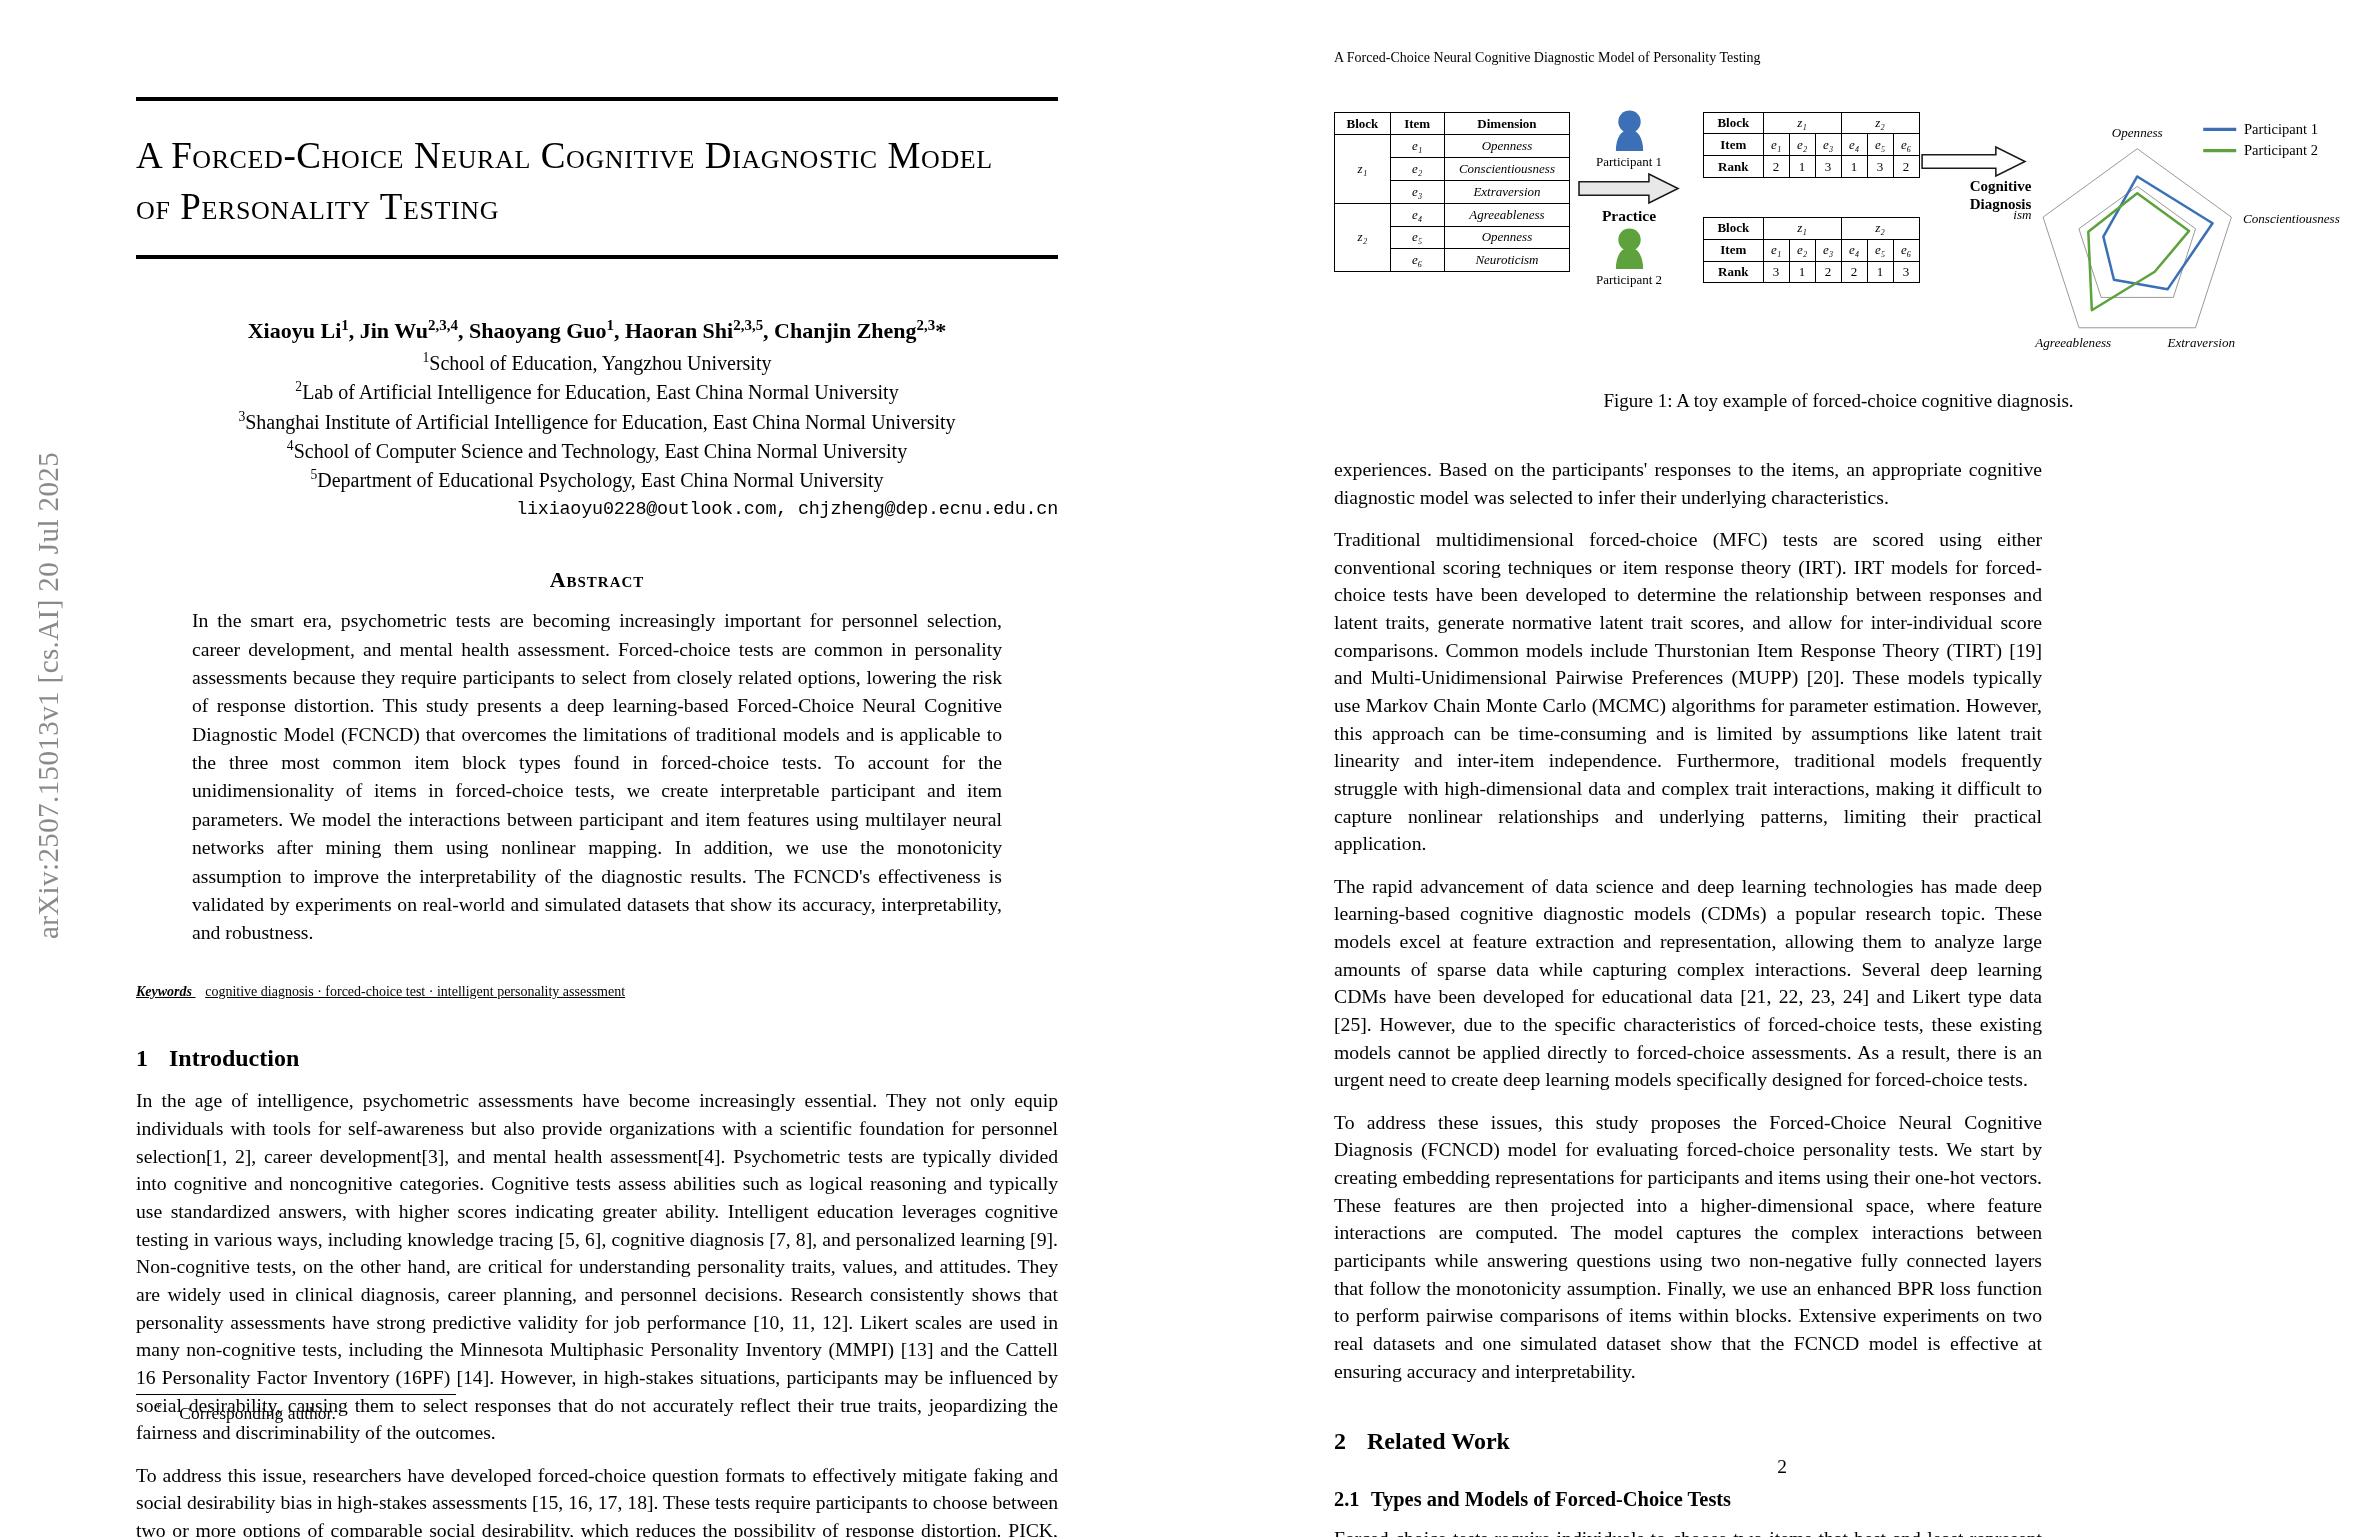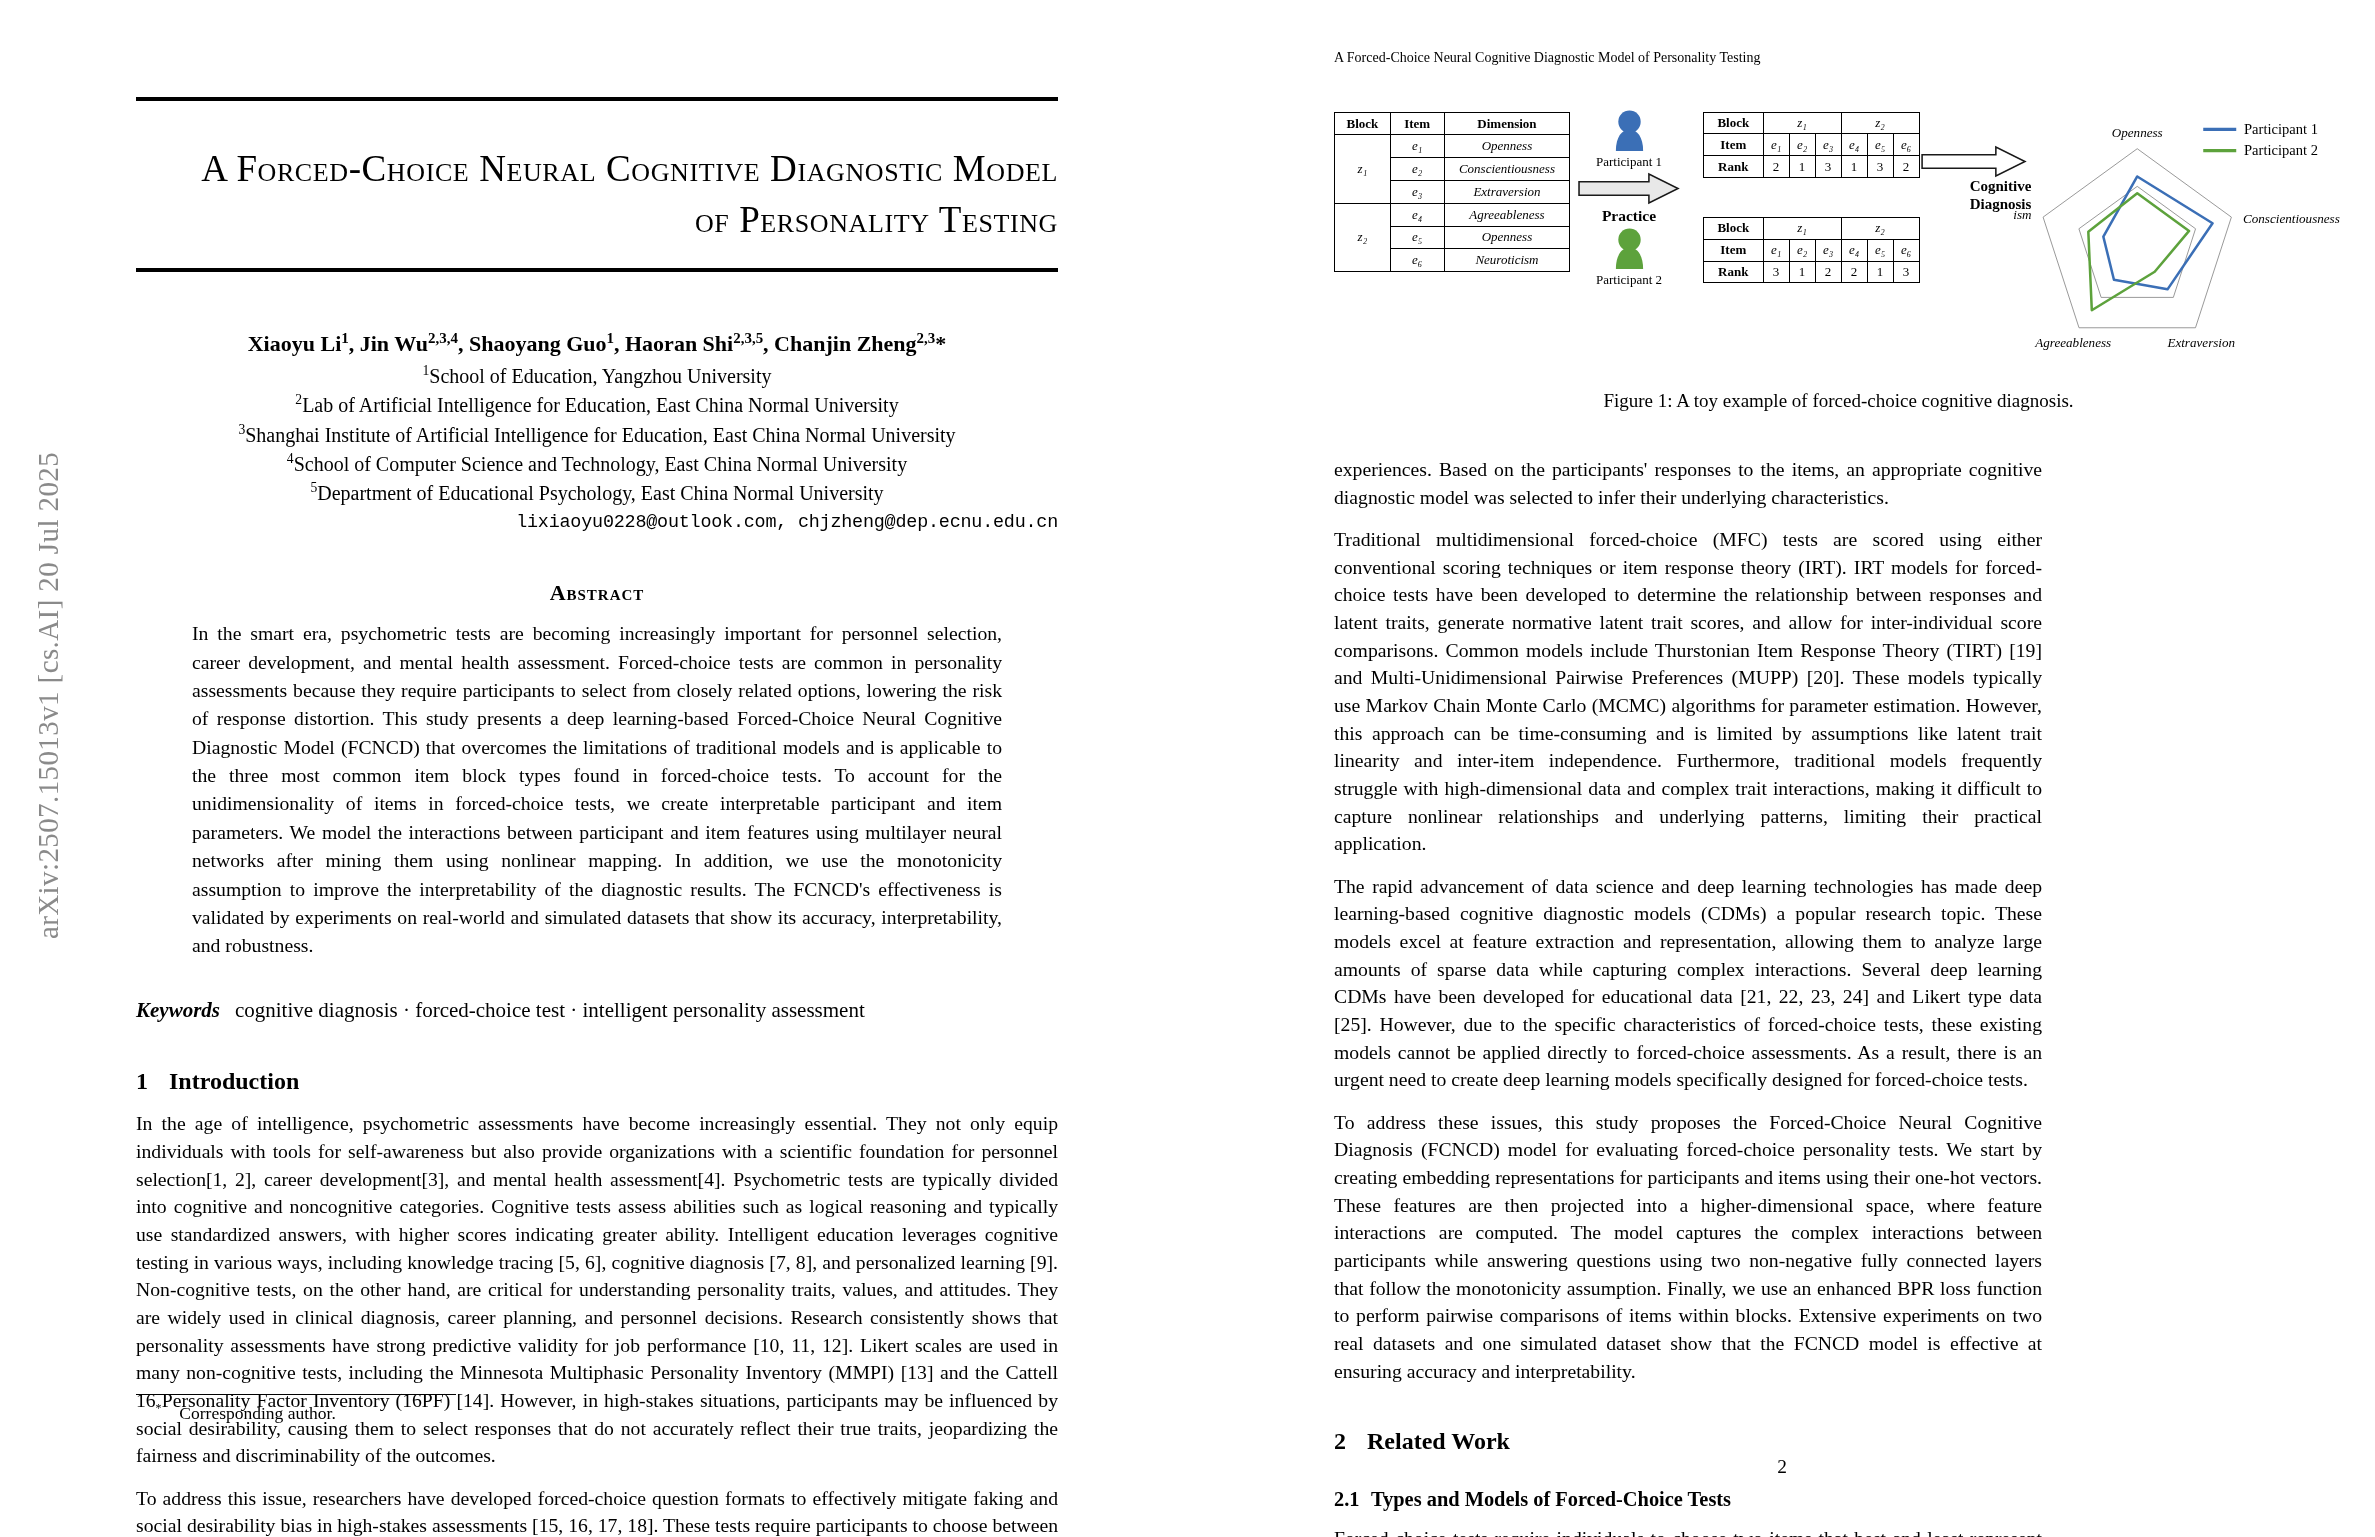--- a/index.html
+++ b/index.html
@@ -47,22 +47,22 @@
     position: absolute;
     left: 136px;
     top: 0;
     width: 922px;
   }
   .rule-thick {
     border-top: 4.9px solid #000;
     margin: 0;
   }
   .title-block {
-    text-align: right;
-    padding: 42px 0 23px 0;
+    text-align: left;
+    padding: 29px 0 23px 0;
   }
   .paper-title {
     font-family: "Liberation Serif", serif;
     font-size: 37px;
     font-variant: small-caps;
     line-height: 1.38;
     letter-spacing: 0.6px;
     margin: 0;
     font-weight: normal;
   }
@@ -100,22 +100,23 @@
     margin-bottom: 13.6px;
   }
   .abstract-body {
     margin: 0 56px;
     font-size: 19.7px;
     line-height: 1.44;
     text-align: justify;
   }
   .keywords {
     margin-top: 35px;
-    font-size: 21px;
+    font-size: 14px;
     line-height: 1.44;
+    text-decoration: underline;
   }
   .keywords b { font-style: italic; }
 
   .sec-h1 {
     font-size: 24px;
     font-weight: bold;
     margin-top: 43px;
     margin-bottom: 15.5px;
   }
   .sec-h1 .num { display: inline-block; min-width: 33px; }

